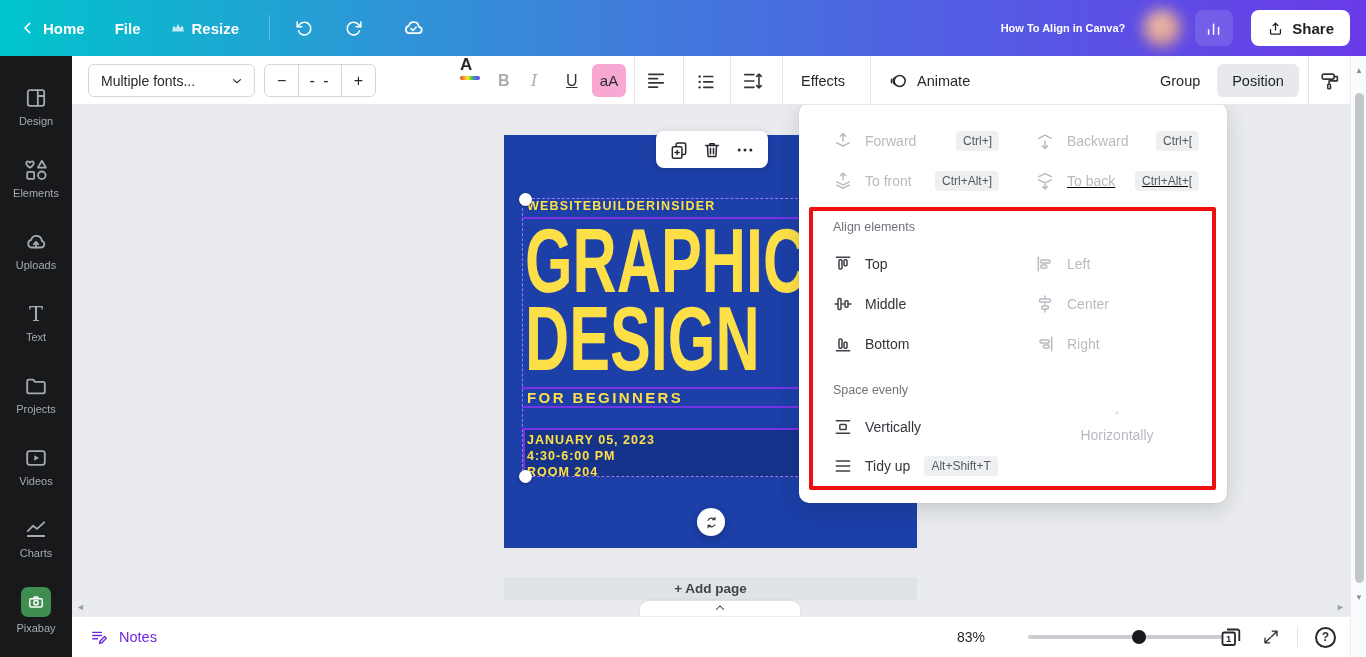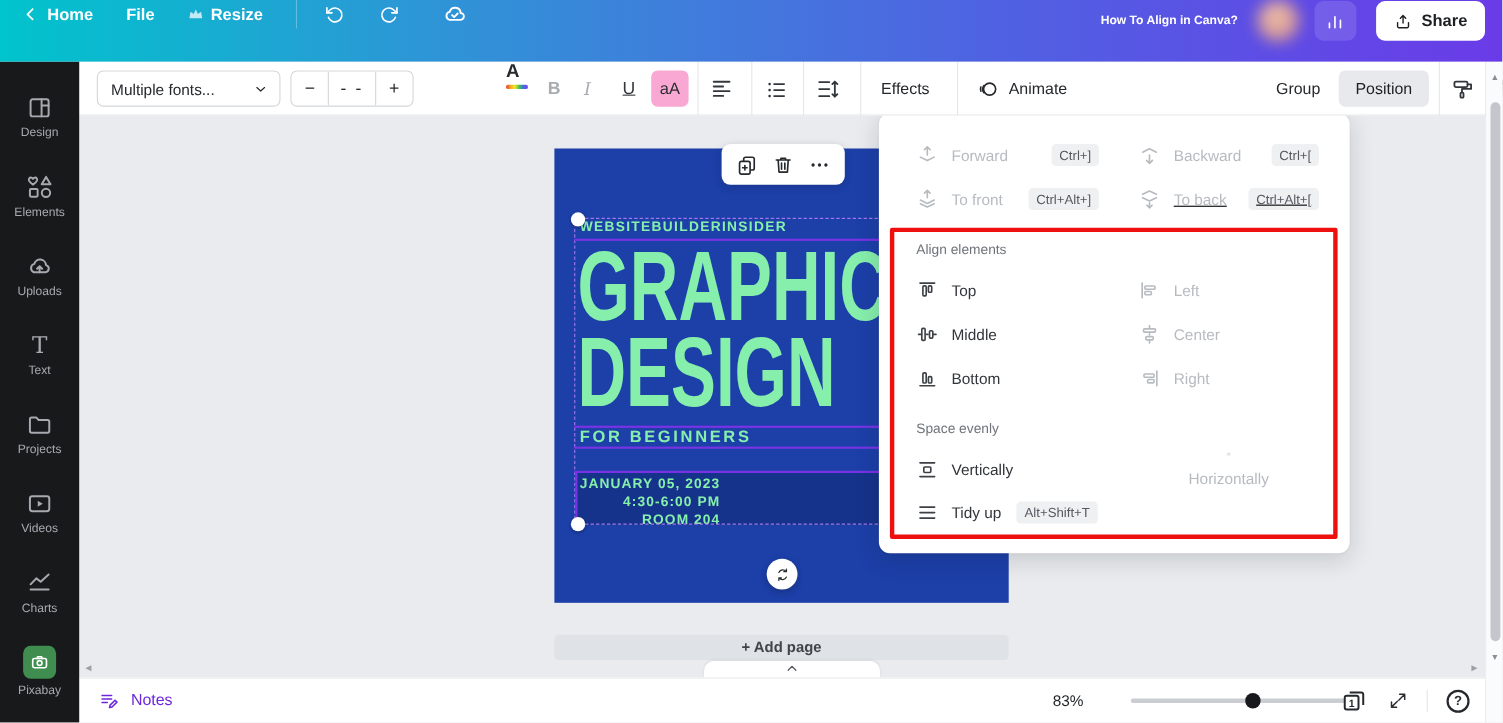--- a/index.html
+++ b/index.html
@@ -6,21 +6,21 @@
   html,body { width:1366px; height:657px; }
   body { font-family:"Liberation Sans", sans-serif; background:#fff; overflow:hidden; }
   .app { position:relative; width:1366px; height:657px; overflow:hidden; background:#e9ebee; }
   .abs { position:absolute; }
   svg { display:block; }
   .ic { stroke:currentColor; fill:none; stroke-width:1.8; stroke-linecap:round; stroke-linejoin:round; }
 
   
   .topbar { left:0; top:0; width:1366px; height:56px;
     background:linear-gradient(90deg,#00c4cc 0%,#2d96d6 28%,#3f7edb 45%,#4f62e2 66%,#6a3be8 100%);
-    display:flex; align-items:flex-start; color:#fff; z-index:40; }
+    display:flex; align-items:center; color:#fff; z-index:40; }
   .tb-btn { display:flex; align-items:center; gap:7px; color:#fff; font-size:15px; font-weight:700;
     background:none; border:none; cursor:pointer; font-family:inherit; }
   .vdiv-w { width:1px; height:26px; background:rgba(255,255,255,.3); }
   .tb-title { font-size:11px; font-weight:700; color:#fff; }
   .avatar { width:38px; height:38px; border-radius:50%;
     background:radial-gradient(circle at 45% 40%, #f0c4ae 0%, #d89a95 55%, #b87fa0 85%);
     filter:blur(7px); }
   .share-btn { display:flex; align-items:center; gap:8px; background:#fff; color:#1d2023;
     font-size:15px; font-weight:700; border:none; border-radius:8px; height:36px; padding:0 16px;
     cursor:pointer; font-family:inherit; }
@@ -54,21 +54,21 @@
   .colorA { display:flex; flex-direction:column; align-items:center; cursor:pointer; }
   .colorA .A { font-size:17px; font-weight:700; color:#26292d; line-height:17px; }
   .rainbow { width:20px; height:4px; border-radius:2px; margin-top:2px;
     background:linear-gradient(90deg,#e8342c,#f8a525,#f4e829,#46c04a,#3a6ff0,#8c38e8); }
   .case-btn { width:34px; height:33px; background:#f9a8d4; border-radius:6px; display:flex;
     align-items:center; justify-content:center; font-size:15px; color:#2a2d31; cursor:pointer; }
   .pos-btn { width:82px; height:33px; background:#e7e9ec; border-radius:6px; display:flex;
     align-items:center; justify-content:center; font-size:14.5px; color:#1e2124; cursor:pointer; }
 
   
-  .design { left:504px; top:135px; width:413px; height:413px; background:#1c3fa8; z-index:1; overflow:hidden; color:#86efac;text-align:right; }
+  .design { left:504px; top:135px; width:413px; height:413px; background:#1c3fa8; z-index:1; overflow:hidden; color:#fde047; }
   .brand { left:23px; top:64px; font-size:12.5px; font-weight:700; letter-spacing:1.2px; }
   .big { font-weight:700; font-size:90px; line-height:72px; letter-spacing:0; white-space:nowrap;
     transform:scaleX(.68); transform-origin:left top; }
   .sub { left:23px; top:254px; font-size:15px; font-weight:700; letter-spacing:2.4px; }
   .shade { left:20px; top:294px; width:393px; height:48px; background:rgba(0,0,10,.18); }
   .dateblock { left:23px; top:297px; font-size:12.5px; font-weight:700; letter-spacing:1px; line-height:16.2px; }
   .sel-dash { left:18px; top:63px; width:281px; height:279px; border:1.5px dashed rgba(178,126,245,.9); }
   .pline { left:18px; width:281px; height:2px; background:rgba(125,51,232,.95); }
   .pline-v { left:19px; top:294px; width:2px; height:48px; background:rgba(125,51,232,.95); }
   .handle { width:13px; height:13px; border-radius:50%; background:#fff;

